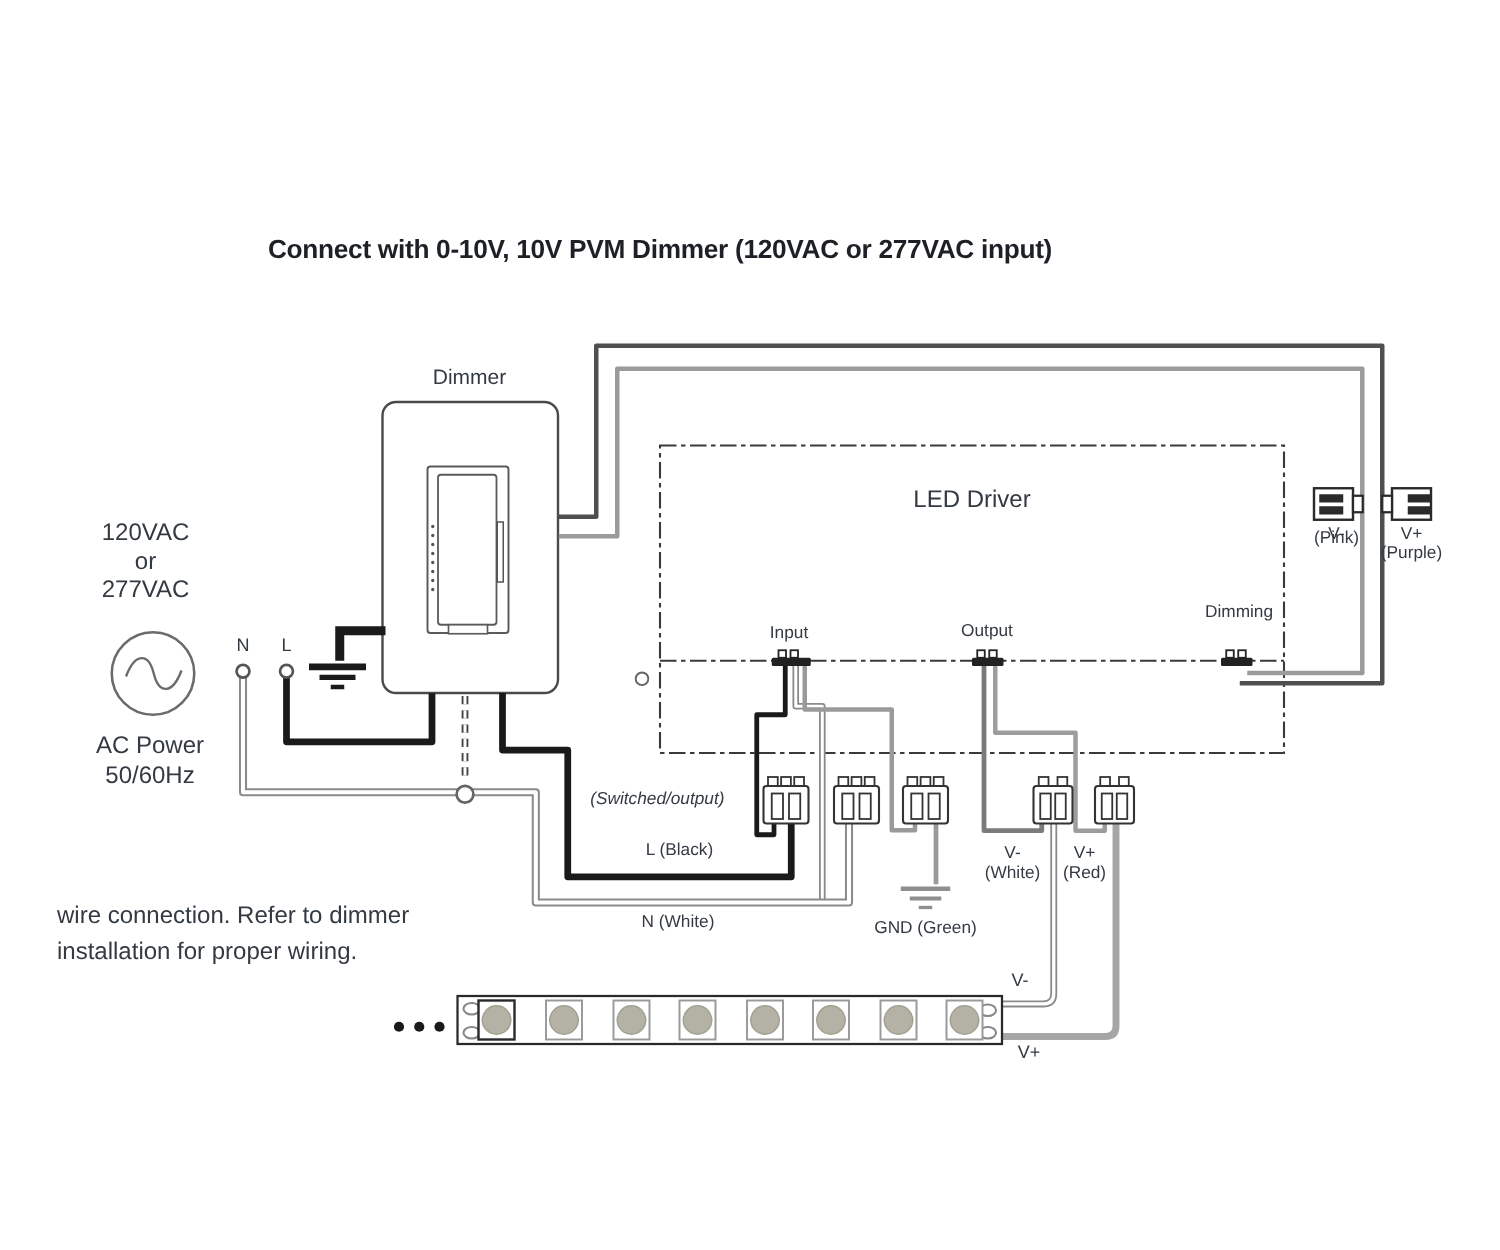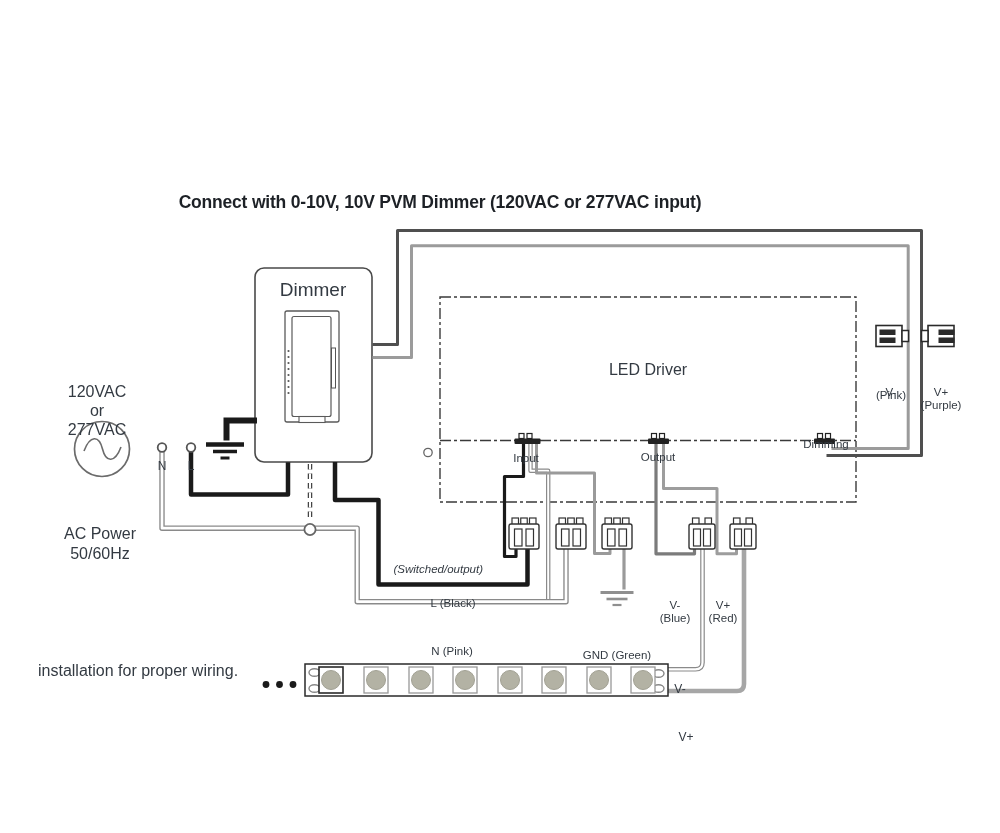--- a/index.html
+++ b/index.html
@@ -1,23 +1,23 @@
 <!DOCTYPE html>
 <html><head>
 <meta charset="utf-8">
 <style>
   html,body{margin:0;padding:0;background:#fff;}
   #stage{position:relative;width:1000px;height:833px;background:#fff;overflow:hidden;
          font-family:"Liberation Sans",sans-serif;}
   #diagram-svg{position:absolute;left:0;top:0;}
-  .lbl{position:absolute;font:11.5px/1.15 "Liberation Sans",sans-serif;color:#333a42;white-space:nowrap;margin-top:36px;}
+  .lbl{position:absolute;font:11.5px/1.15 "Liberation Sans",sans-serif;color:#333a42;white-space:nowrap;}
   .c{transform:translateX(-50%);}
   .r{transform:translateX(-100%);font-style:italic;}
   .fs16{font-size:16px;}
-  .fs15{font-size:19px;text-align:right;}
+  .fs15{font-size:14px;text-align:right;}
   .fs12{font-size:12px;}
   .title{font-size:17.5px;font-weight:700;color:#1d2126;letter-spacing:-0.2px;}
 </style>
 </head>
 <body>
 
 <div id="stage">
 
 <svg id="diagram-svg" width="1000" height="833" viewBox="0 0 1000 833">
 
@@ -203,34 +203,35 @@
 <div class="lbl c fs15" style="left:313px;top:243px">Dimmer</div>
 
 <div class="lbl c fs16" style="left:97px;top:347px">120VAC</div>
 <div class="lbl c fs16" style="left:97px;top:366px">or</div>
 <div class="lbl c fs16" style="left:97px;top:385px">277VAC</div>
 <div class="lbl c fs12" style="left:162px;top:424px">N</div>
 <div class="lbl c fs12" style="left:191px;top:424px">L</div>
 <div class="lbl c fs16" style="left:100px;top:489px">AC Power</div>
 <div class="lbl c fs16" style="left:100px;top:509px">50/60Hz</div>
 
+<div class="lbl fs16" style="left:38px;top:602px">wire connection. Refer to dimmer</div>
 <div class="lbl fs16" style="left:38px;top:626px">installation for proper wiring.</div>
 
 <div class="lbl c fs16" style="left:648px;top:325px">LED Driver</div>
 <div class="lbl c" style="left:526px;top:416px">Input</div>
 <div class="lbl c" style="left:658px;top:415px">Output</div>
 <div class="lbl c" style="left:826px;top:402px">Dimming</div>
 
 <div class="lbl r" style="left:483px;top:527px">(Switched/output)</div>
 <div class="lbl c" style="left:453px;top:561px">L (Black)</div>
-<div class="lbl c" style="left:452px;top:609px">N (Pink)</div>
+<div class="lbl c" style="left:452px;top:609px">N (White)</div>
 <div class="lbl c" style="left:617px;top:613px">GND (Green)</div>
 
 <div class="lbl c" style="left:675px;top:563px">V-</div>
-<div class="lbl c" style="left:675px;top:576px">(Blue)</div>
+<div class="lbl c" style="left:675px;top:576px">(White)</div>
 <div class="lbl c" style="left:723px;top:563px">V+</div>
 <div class="lbl c" style="left:723px;top:576px">(Red)</div>
 
 <div class="lbl c" style="left:891px;top:350px">V-</div>
 <div class="lbl c" style="left:891px;top:353px">(Pink)</div>
 <div class="lbl c" style="left:941px;top:350px">V+</div>
 <div class="lbl c" style="left:941px;top:363px">(Purple)</div>
 
 <div class="lbl c fs12" style="left:680px;top:647px">V-</div>
 <div class="lbl c fs12" style="left:686px;top:695px">V+</div>

